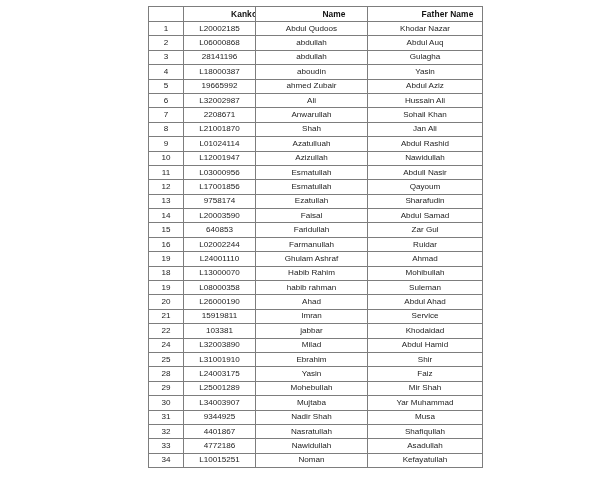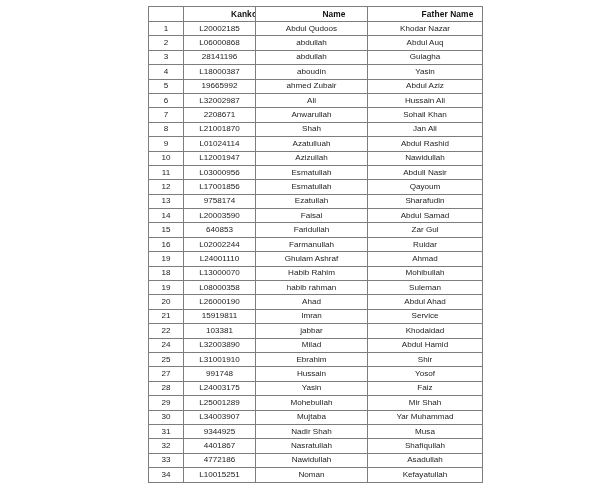--- a/index.html
+++ b/index.html
@@ -224,26 +224,20 @@
             <td>Milad</td>
             <td>Abdul Hamid</td>
           </tr>
           <tr>
             <td class="sno">25</td>
             <td>L31001910</td>
             <td>Ebrahim</td>
             <td>Shir</td>
           </tr>
           <tr>
-            <td class="sno">27</td>
-            <td>991748</td>
-            <td>Hussain</td>
-            <td>Yosof</td>
-          </tr>
-          <tr>
             <td class="sno">28</td>
             <td>L24003175</td>
             <td>Yasin</td>
             <td>Faiz</td>
           </tr>
           <tr>
             <td class="sno">29</td>
             <td>L25001289</td>
             <td>Mohebullah</td>
             <td>Mir Shah</td>

